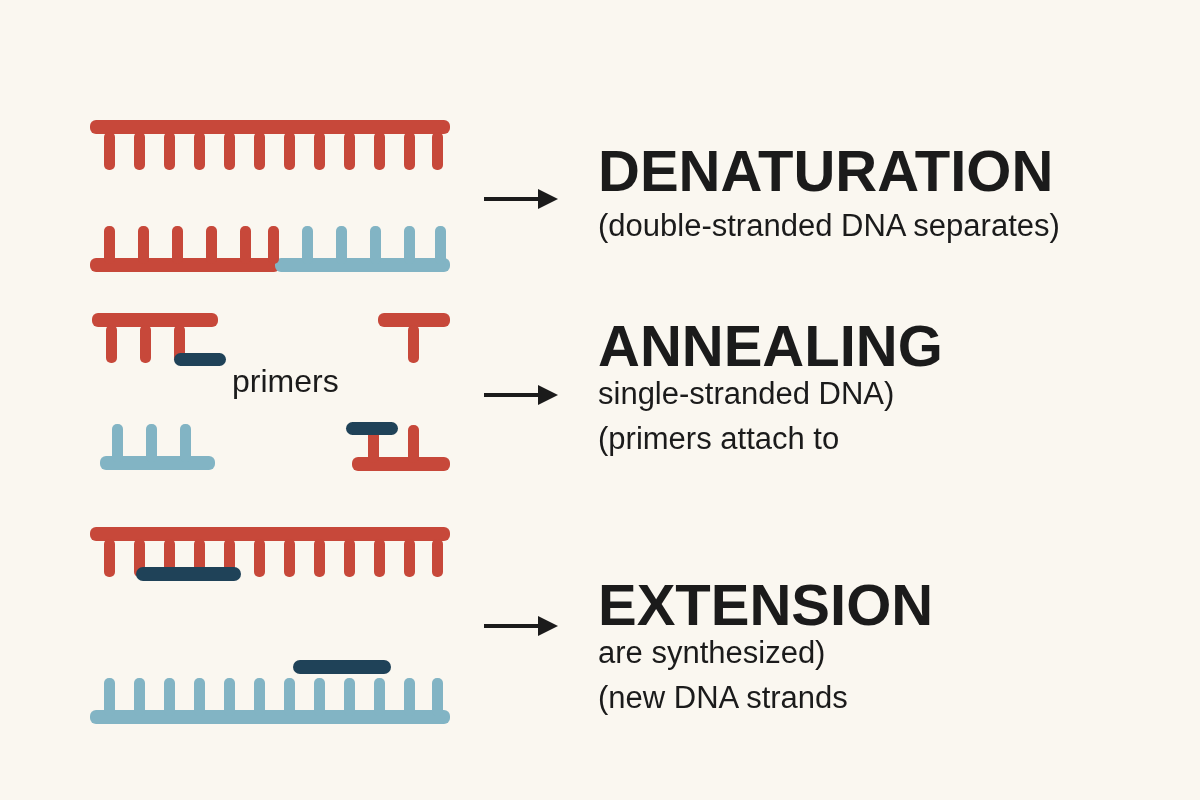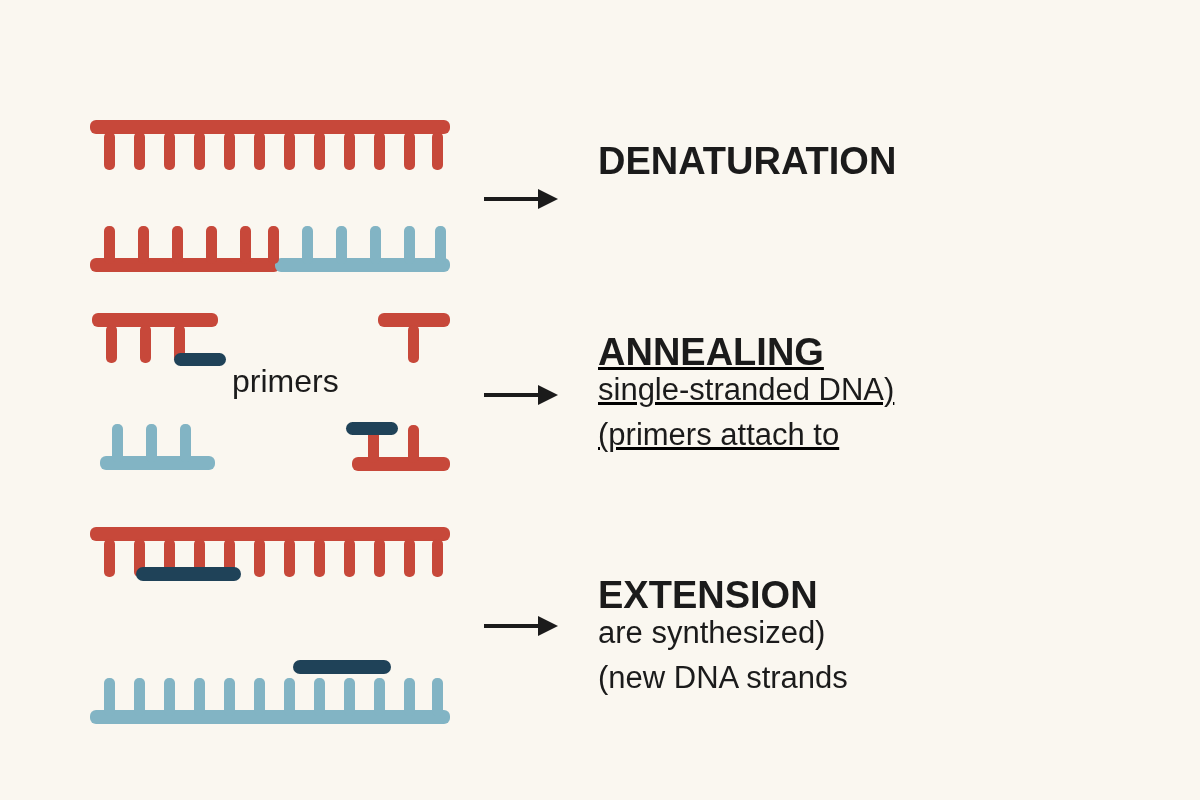--- a/index.html
+++ b/index.html
@@ -34,21 +34,21 @@
     white-space: nowrap;
   }
 
   
   .step-text {
     position: absolute;
     left: 598px;
   }
   .step-heading {
     font-family: "Liberation Sans", sans-serif;
-    font-size: 38px;
+    font-size: 58px;
     font-weight: bold;
     color: #1b1b1b;
     line-height: 1.0;
     white-space: nowrap;
   }
   .step-sub {
     font-family: "Liberation Sans", sans-serif;
     font-size: 31px;
     font-weight: normal;
     color: #1b1b1b;
@@ -129,20 +129,21 @@
     <div class="tooth" style="left:345px; top:4px; width:11px; height:38px; background:#82b4c4;"></div>
   </div>
 
   <svg class="arrow" style="top:186px;" viewBox="0 0 78 26">
     <line x1="2" y1="13" x2="60" y2="13" stroke="#1b1b1b" stroke-width="4"></line>
     <polygon points="56,3 76,13 56,23" fill="#1b1b1b"></polygon>
   </svg>
 
   <div class="step-text" style="top:142px;">
     <div class="step-heading">DENATURATION</div>
+    <div class="step-sub">(double-stranded DNA separates)</div>
   </div>
 
   <div class="strand" style="left:92px; top:313px; width:130px; height:70px;">
     <div class="backbone" style="left:0; top:0; width:126px; height:14px; background:#c7483a;"></div>
     <div class="tooth" style="left:14px; top:12px; width:11px; height:38px; background:#c7483a;"></div>
     <div class="tooth" style="left:48px; top:12px; width:11px; height:38px; background:#c7483a;"></div>
     <div class="tooth" style="left:82px; top:12px; width:11px; height:38px; background:#c7483a;"></div>
     <div class="primer" style="left:82px; top:40px; width:52px; height:13px;"></div>
   </div>
 
@@ -165,21 +166,21 @@
     <div class="tooth" style="left:16px; top:10px; width:11px; height:38px; background:#c7483a;"></div>
     <div class="tooth" style="left:56px; top:10px; width:11px; height:38px; background:#c7483a;"></div>
     <div class="primer" style="left:-6px; top:7px; width:52px; height:13px;"></div>
   </div>
 
   <svg class="arrow" style="top:382px;" viewBox="0 0 78 26">
     <line x1="2" y1="13" x2="60" y2="13" stroke="#1b1b1b" stroke-width="4"></line>
     <polygon points="56,3 76,13 56,23" fill="#1b1b1b"></polygon>
   </svg>
 
-  <div class="step-text" style="top:333px;text-decoration:underline;">
+  <div class="step-text" style="top:317px;">
     <div class="step-heading">ANNEALING</div>
     <div class="step-sub" style="margin-top:0;">single-stranded DNA)</div>
     <div class="step-sub">(primers attach to</div>
   </div>
 
   <div class="strand" style="left:90px; top:527px; width:362px; height:70px;">
     <div class="backbone" style="left:0; top:0; width:360px; height:14px; background:#c7483a;"></div>
     <div class="tooth" style="left:14px;  top:12px; width:11px; height:38px; background:#c7483a;"></div>
     <div class="tooth" style="left:44px;  top:12px; width:11px; height:38px; background:#c7483a;"></div>
     <div class="tooth" style="left:74px;  top:12px; width:11px; height:38px; background:#c7483a;"></div>

